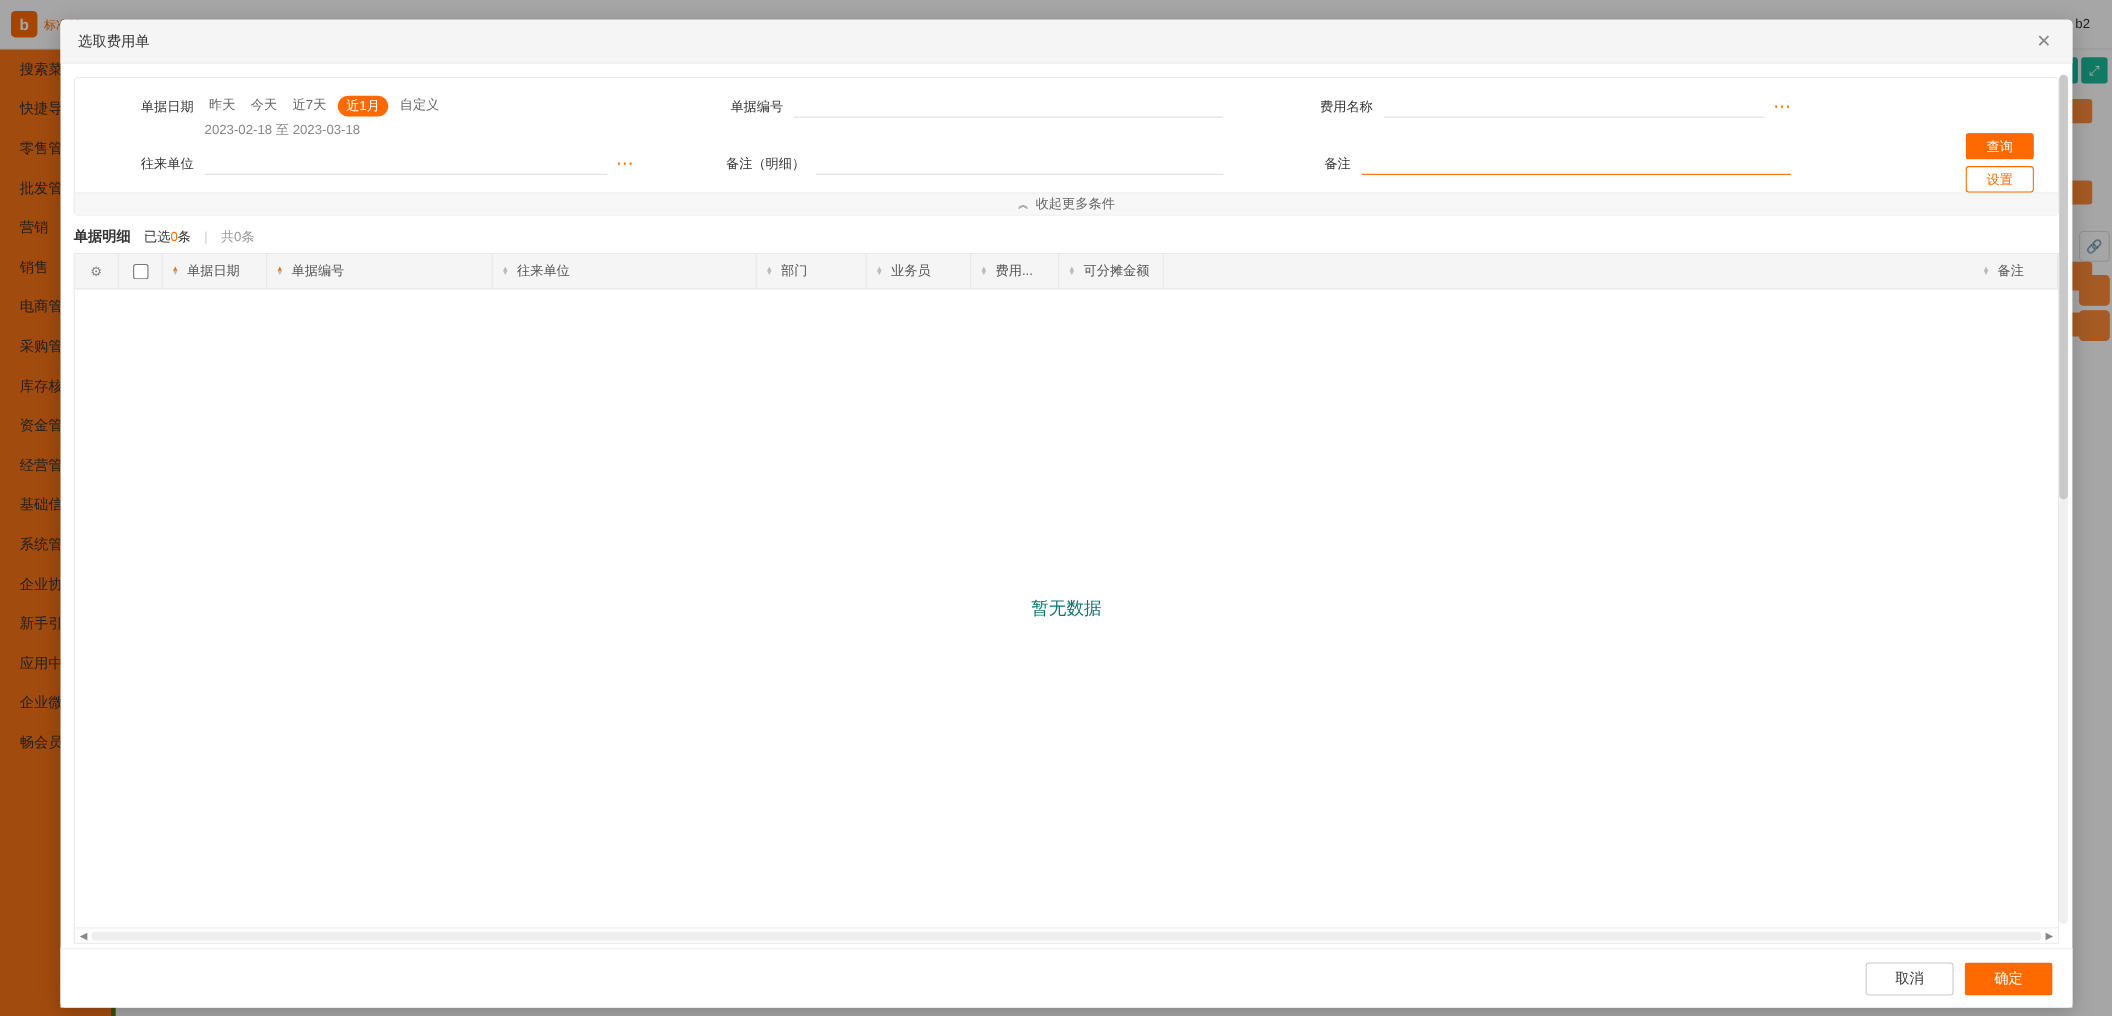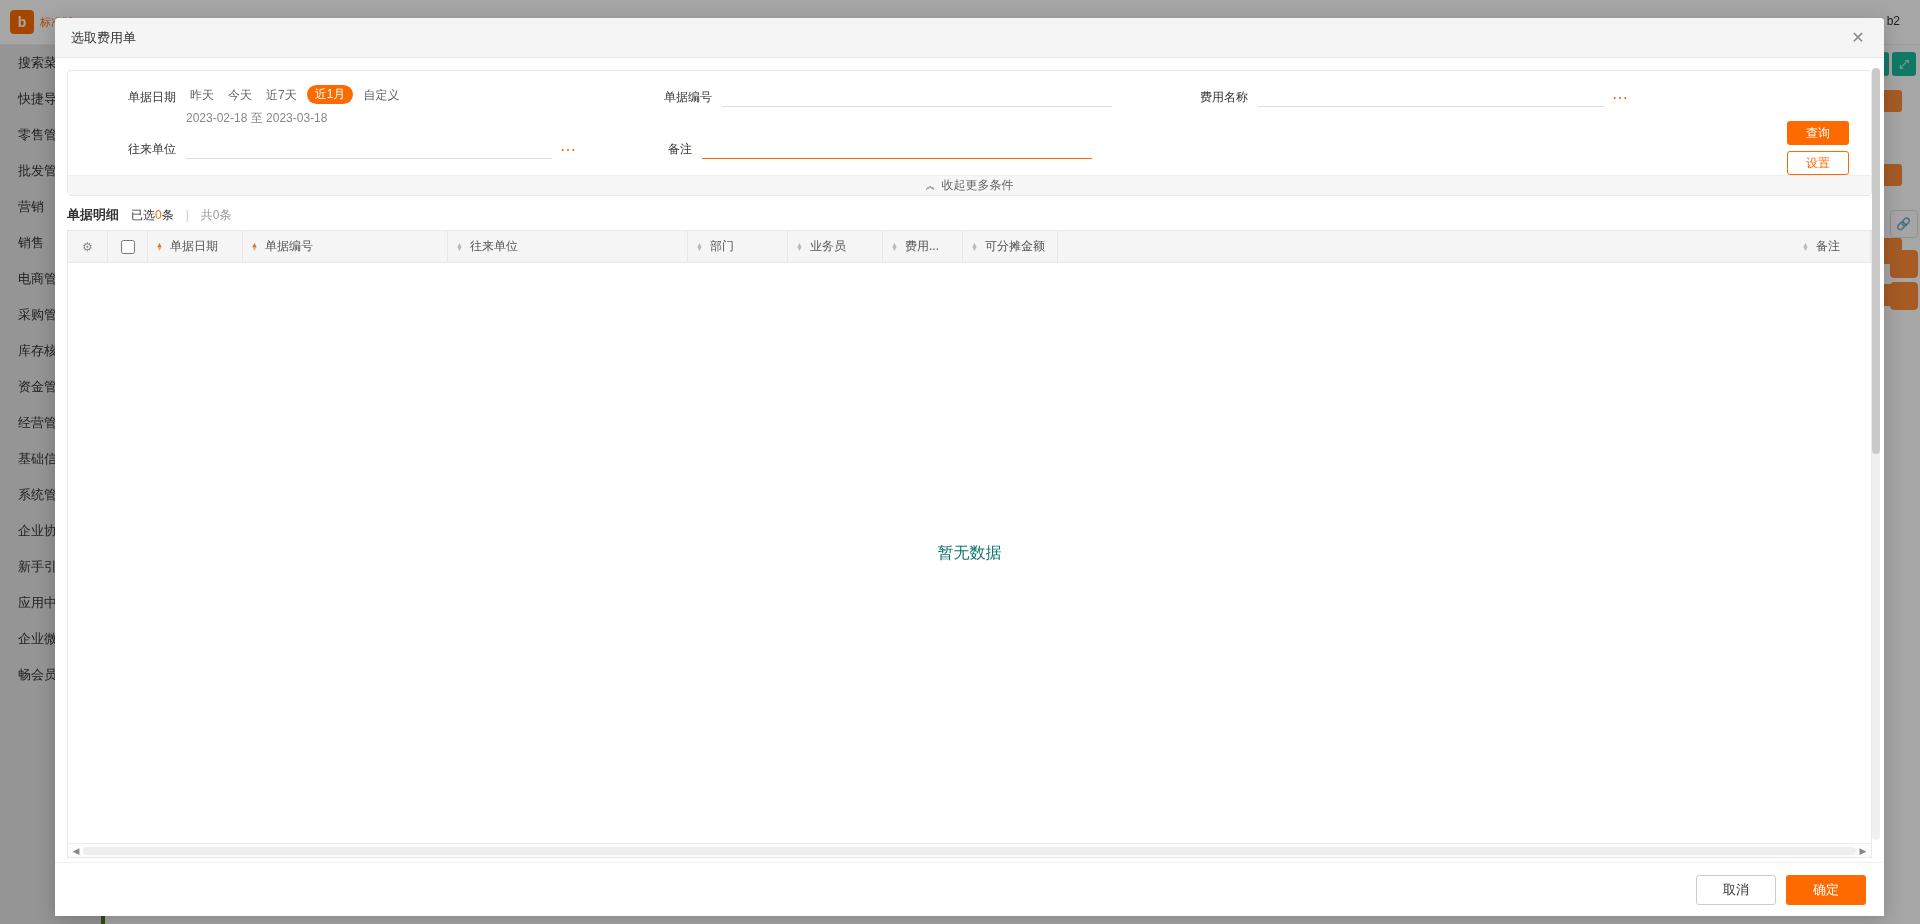--- a/index.html
+++ b/index.html
@@ -4,21 +4,21 @@
 <style>
 * { box-sizing: border-box; margin: 0; padding: 0; }
 body { font-family: "Microsoft YaHei", Arial, sans-serif; font-size: 12px; color: #333; background: #f0f0f0; width: 1920px; height: 924px; overflow: hidden; position: relative; }
 
 
 .bg-page { position: absolute; inset: 0; background: #fff; }
 .bg-top { height: 45px; background: #fff; border-bottom: 1px solid #eee; display: flex; align-items: center; padding: 0 10px; }
 .logo { width: 24px; height: 24px; background: #ff6a00; border-radius: 4px; color: #fff; font-weight: bold; font-size: 14px; display: flex; align-items: center; justify-content: center; margin-right: 6px; }
 .logo-text { color: #ff6a00; font-size: 11px; }
 .bg-right-ver { position: absolute; right: 20px; top: 14px; font-size: 12px; color: #333; }
-.sidebar { position: absolute; left: 0; top: 45px; width: 105px; bottom: 0; background: #e5e5e5; border-right: 4px solid #4d7c0f; }
+.sidebar { position: absolute; left: 0; top: 45px; width: 105px; bottom: 0; background: #f97316; border-right: 4px solid #4d7c0f; }
 .sidebar-item { height: 36px; line-height: 36px; padding-left: 18px; color: #333; cursor: pointer; font-size: 13px; }
 .sidebar-item.sub { padding-left: 18px; }
 
 .bg-toolbar-right { position: absolute; right: 4px; top: 52px; display: flex; gap: 3px; }
 .bg-btn { width: 24px; height: 24px; background: #1abc9c; border-radius: 3px; color: #fff; display: flex; align-items: center; justify-content: center; font-size: 12px; }
 .bg-btn.outline { background: #fff; border: 1px solid #ccc; color: #666; }
 
 .side-floats { position: absolute; right: 2px; top: 250px; display: flex; flex-direction: column; gap: 4px; }
 .side-float-btn { width: 28px; height: 28px; background: #ff8c3a; border-radius: 4px; border: 1px solid #ff8c3a; }
 .side-float-btn.paperclip { background:#fff; border:1px solid #ddd; color:#888; display:flex; align-items:center; justify-content:center; position:absolute; right:2px; top:210px;}
@@ -37,21 +37,21 @@
 .modal-close { width: 20px; height: 20px; color: #888; cursor: pointer; font-size: 16px; display: flex; align-items: center; justify-content: center; }
 .modal-body { flex: 1; overflow: auto; position: relative; padding: 12px 12px 0 12px; display:flex; flex-direction:column; }
 .modal-inner-scroll { position: absolute; right: 4px; top: 10px; width: 8px; height: 96%; background: #f0f0f0; border-radius: 4px; }
 .modal-inner-scroll .thumb { width: 8px; height: 50%; background: #c9c9c9; border-radius: 4px; }
 
 .filter-box { border: 1px solid #e8e8e8; border-radius: 4px; padding: 14px 40px 0 48px; position: relative; }
 .filter-row { display: flex; align-items: flex-start; margin-bottom: 10px; gap: 36px; }
 .filter-field { display: flex; align-items: flex-start; }
 .filter-label { width: 70px; text-align: right; padding-right: 10px; padding-top: 4px; color: #333; white-space: nowrap; }
 .filter-control { min-width: 390px; }
-.date-presets { display: flex; align-items: flex-start; gap: 6px; }
+.date-presets { display: flex; align-items: flex-end; gap: 6px; }
 .preset { color: #666; padding: 2px 4px; cursor: pointer; font-size: 12px; }
 .preset.active { background: #ff6a00; color: #fff; border-radius: 10px; padding: 1px 8px; }
 .date-range { color: #888; font-size: 12px; margin-top: 4px; }
 .underline-input { border: none; border-bottom: 1px solid #ddd; width: 100%; height: 22px; background: transparent; outline: none; }
 .underline-input.orange { border-bottom-color: #ff6a00; }
 .more-dots { color: #ff6a00; font-size: 16px; cursor: pointer; margin-left: 8px; }
 .filter-actions { display: flex; flex-direction: column; gap: 6px; position: absolute; right: 22px; top: 14px; margin-top: 36px; }
 .btn { display: inline-flex; align-items: center; justify-content: center; height: 24px; padding: 0 18px; border-radius: 3px; font-size: 12px; cursor: pointer; border: 1px solid transparent; }
 .btn-primary { background: #ff6a00; color: #fff; }
 .btn-outline-orange { background: #fff; border-color: #ff6a00; color: #ff6a00; }
@@ -185,20 +185,24 @@
       </div>
 
       <div class="filter-row" style="margin-bottom:16px">
         <div class="filter-field" style="width:500px">
           <div class="filter-label">往来单位</div>
           <div class="filter-control" style="display:flex;align-items:flex-end">
               <input class="underline-input" style="">
               <span class="more-dots">⋯</span>
             </div>
         </div>
+        <div class="filter-field" style="width:500px">
+          <div class="filter-label" style="width:90px">备注（明细）</div>
+          <div class="filter-control" style="min-width:370px"><input class="underline-input" style=""></div>
+        </div>
         <div class="filter-field" style="width:440px">
           <div class="filter-label">备注</div>
           <div class="filter-control" style="min-width:390px"><input class="underline-input orange" style=""></div>
         </div>
       </div>
 
       <div class="collapse-bar">
         <span style="font-size:10px">︽</span>
         <span>收起更多条件</span>
       </div>

